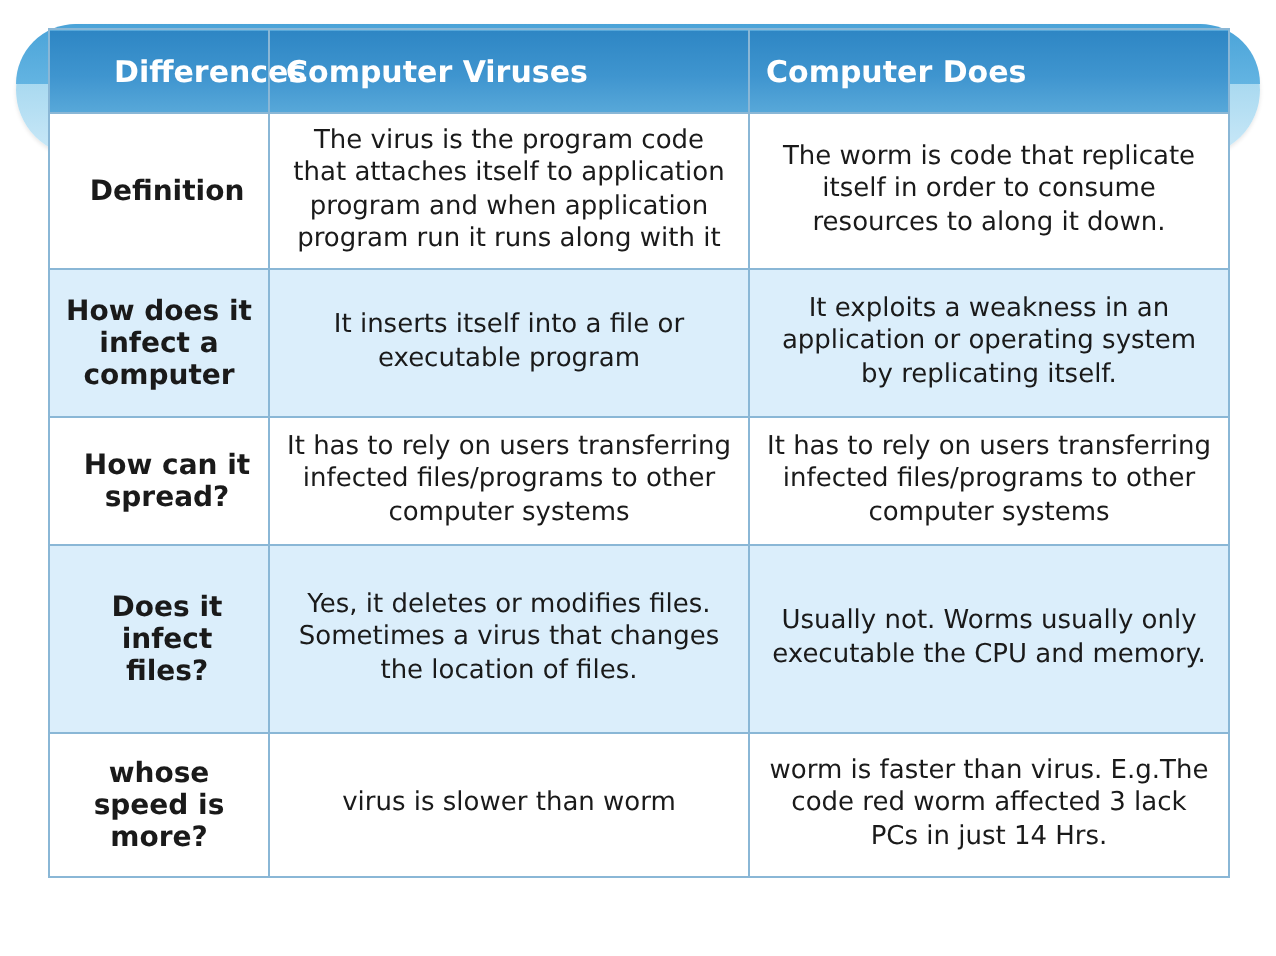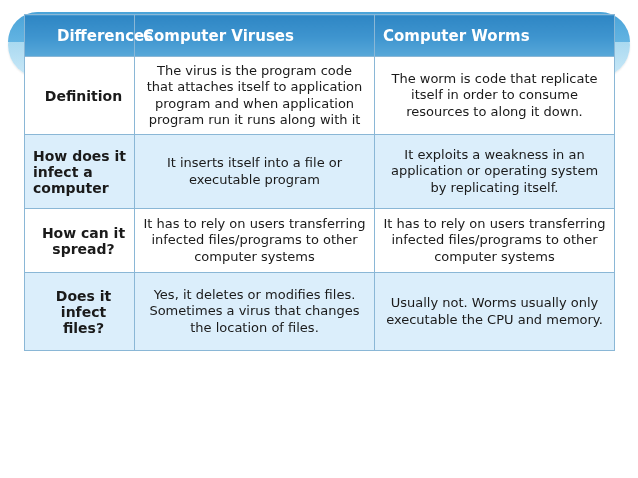--- a/index.html
+++ b/index.html
@@ -82,21 +82,21 @@
   
   col.c1 { width: 110px; }
   col.c2 { width: 240px; }
   col.c3 { width: 240px; }
 
   
   td.label {
     font-weight: bold;
     font-size: 14px;
     color: #1a1a1a;
-    text-align: left;
+    text-align: center;
     padding-left: 12px;
   }
   td.label.center {
     text-align: center;
     padding-left: 16px;
   }
 
   td.body {
     font-size: 13px;
     color: #1a1a1a;
@@ -107,21 +107,21 @@
   
   tr.r1 td { background: #ffffff; }
   tr.r2 td { background: #dbeefb; }
   tr.r3 td { background: #ffffff; }
   tr.r4 td { background: #dbeefb; }
   tr.r5 td { background: #ffffff; }
 
   tr.r1 { height: 78px; }
   tr.r2 { height: 74px; }
   tr.r3 { height: 64px; }
-  tr.r4 { height: 78px; }
+  tr.r4 { height: 94px; }
   tr.r5 { height: 72px; }
 </style>
 </head>
 <body>
 
 <div class="slide">
 
   <div class="banner-shape"></div>
   <div class="banner-shape-dark"></div>
 
@@ -129,21 +129,21 @@
     <table class="cmp">
       <colgroup>
         <col class="c1">
         <col class="c2">
         <col class="c3">
       </colgroup>
       <thead>
         <tr>
           <th class="col-diff">Differences</th>
           <th>Computer Viruses</th>
-          <th>Computer Worms</th>
+          <th>Computer Does</th>
         </tr>
       </thead>
       <tbody>
 
         <tr class="r1">
           <td class="label center">Definition</td>
           <td class="body">The virus is the program code that attaches itself to application program and when application program run it runs along with it</td>
           <td class="body">The worm is code that replicate itself in order to consume resources to along it down.</td>
         </tr>
 
@@ -158,18 +158,23 @@
           <td class="body">It has to rely on users transferring infected files/programs to other computer systems</td>
           <td class="body">It has to rely on users transferring infected files/programs to other computer systems</td>
         </tr>
 
         <tr class="r4">
           <td class="label center">Does it infect files?</td>
           <td class="body">Yes, it deletes or modifies files. Sometimes a virus that changes the location of files.</td>
           <td class="body">Usually not. Worms usually only executable the CPU and memory.</td>
         </tr>
 
+        <tr class="r5">
+          <td class="label">whose speed is more?</td>
+          <td class="body">virus is slower than worm</td>
+          <td class="body">worm is faster than virus. E.g.The code red worm affected  3 lack PCs in just 14 Hrs.</td>
+        </tr>
 
       </tbody>
     </table>
   </div>
 
 </div>
 
 </body></html>

